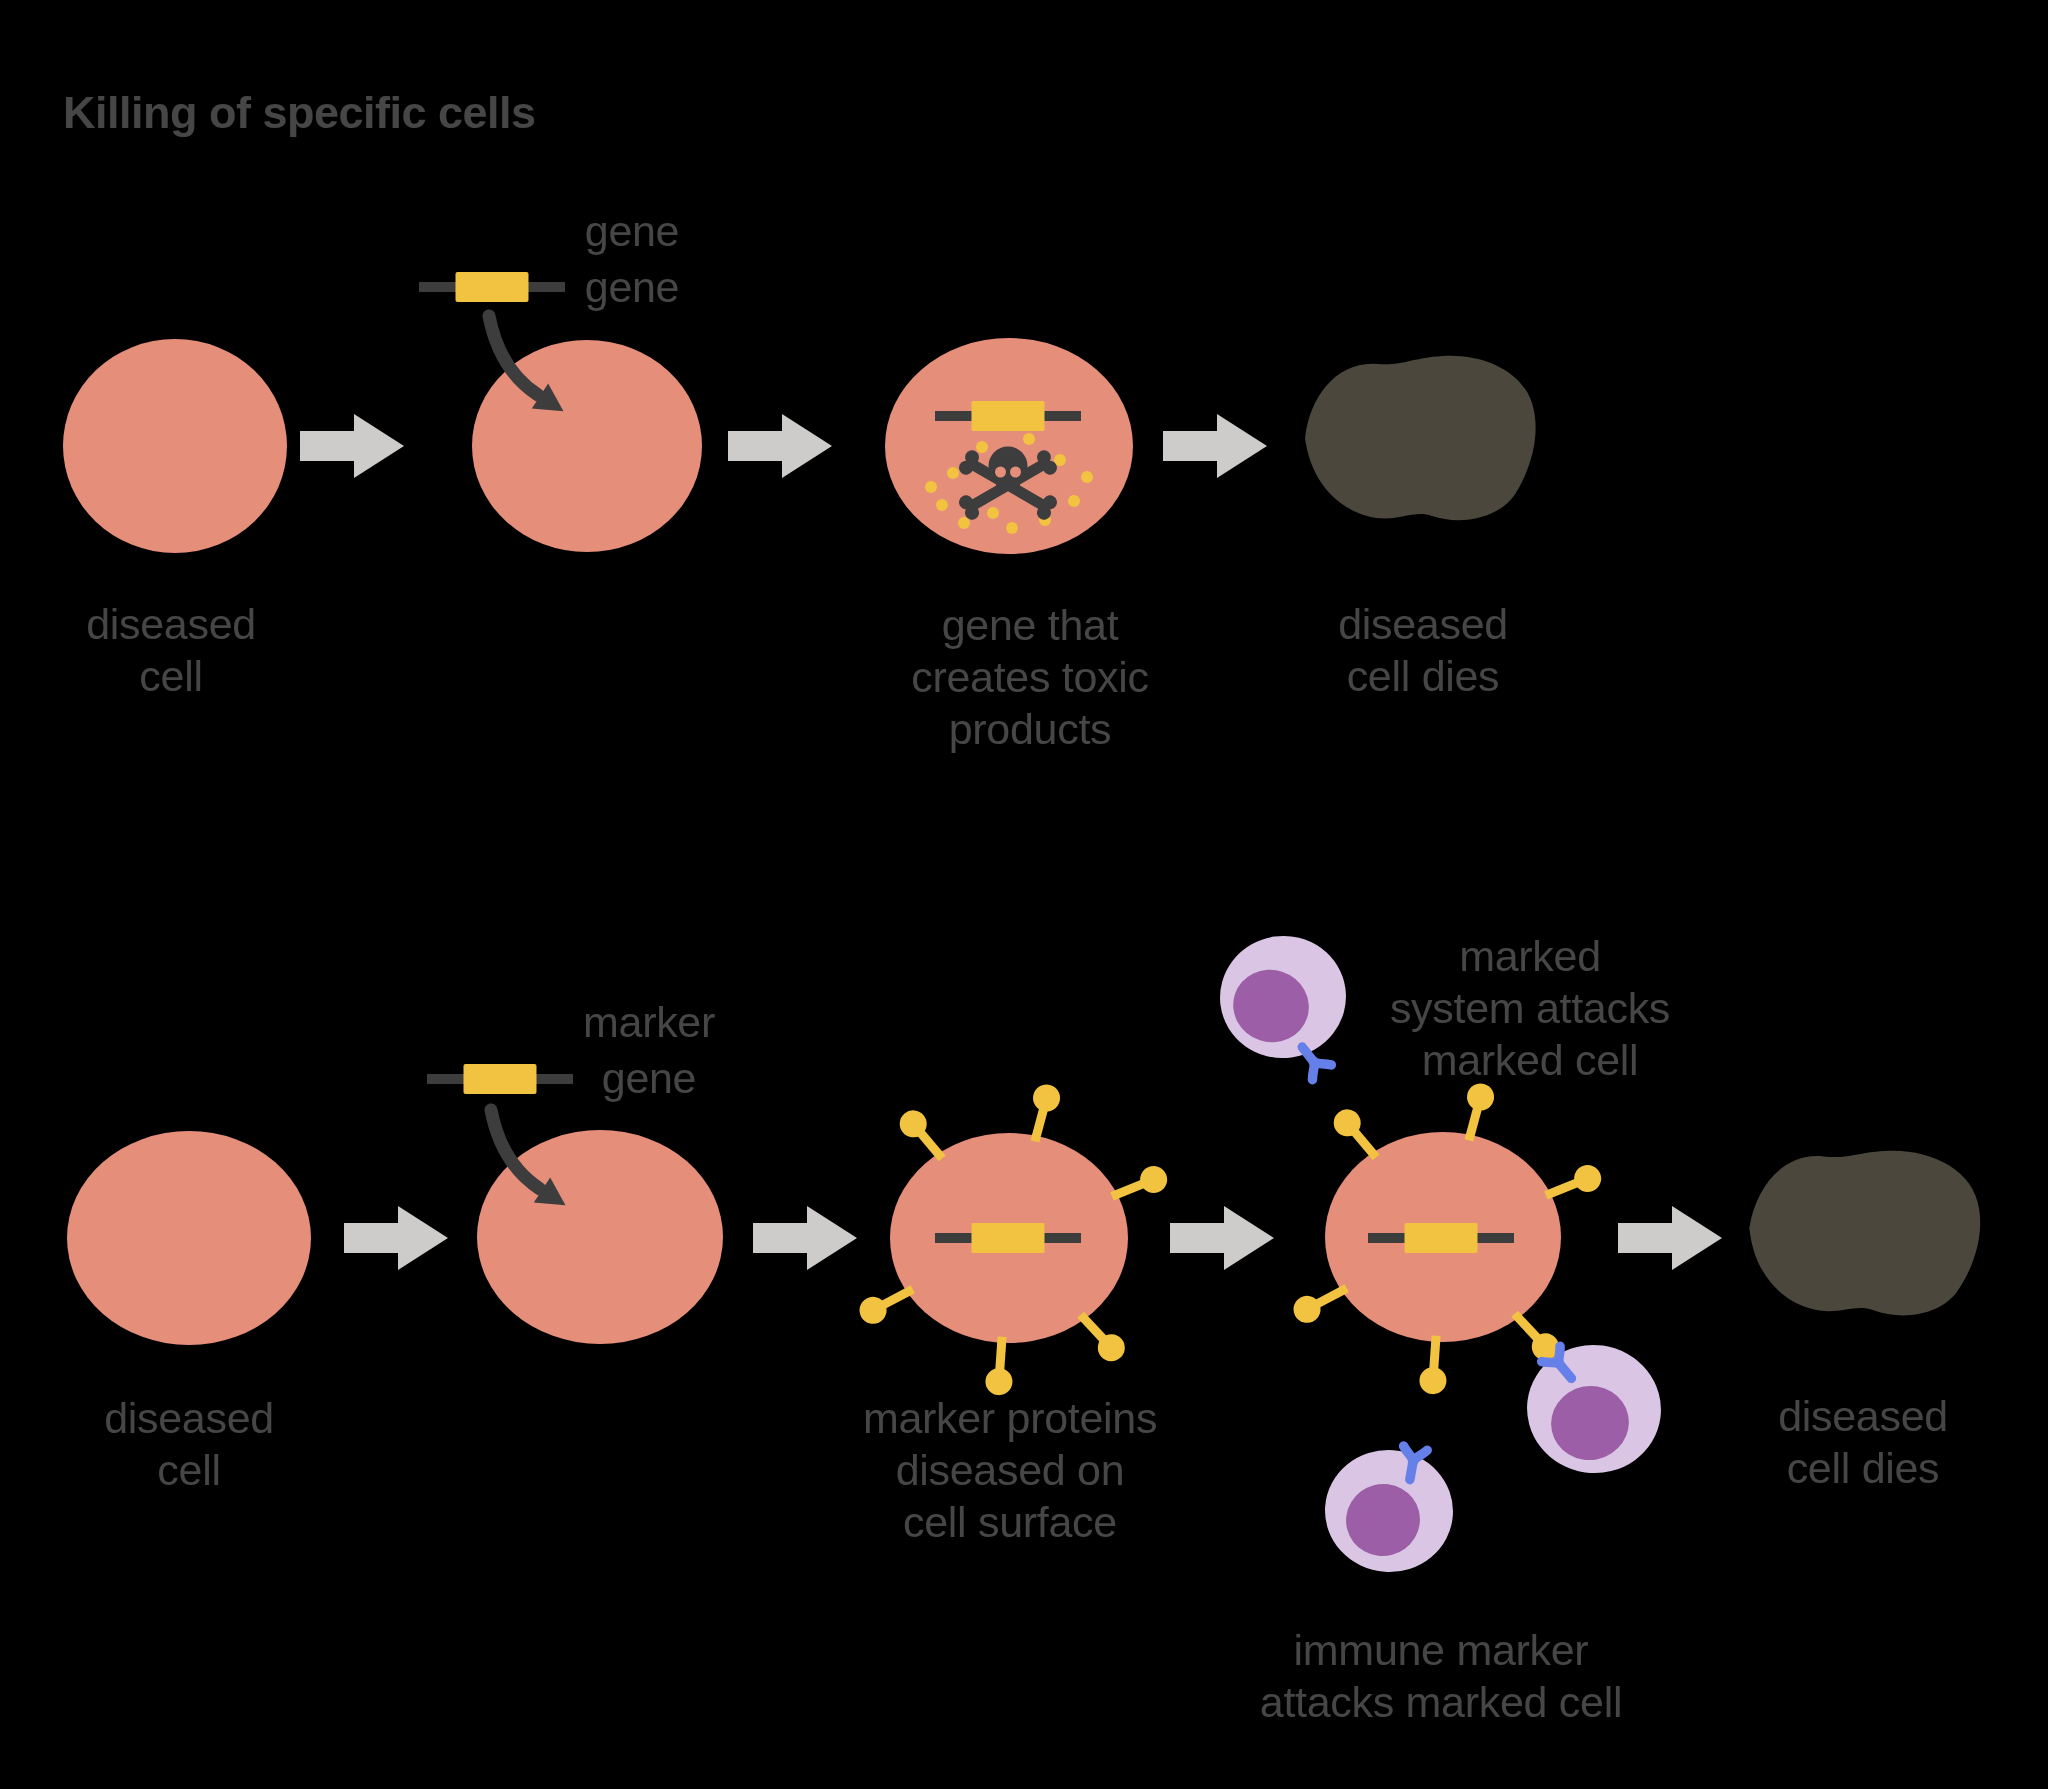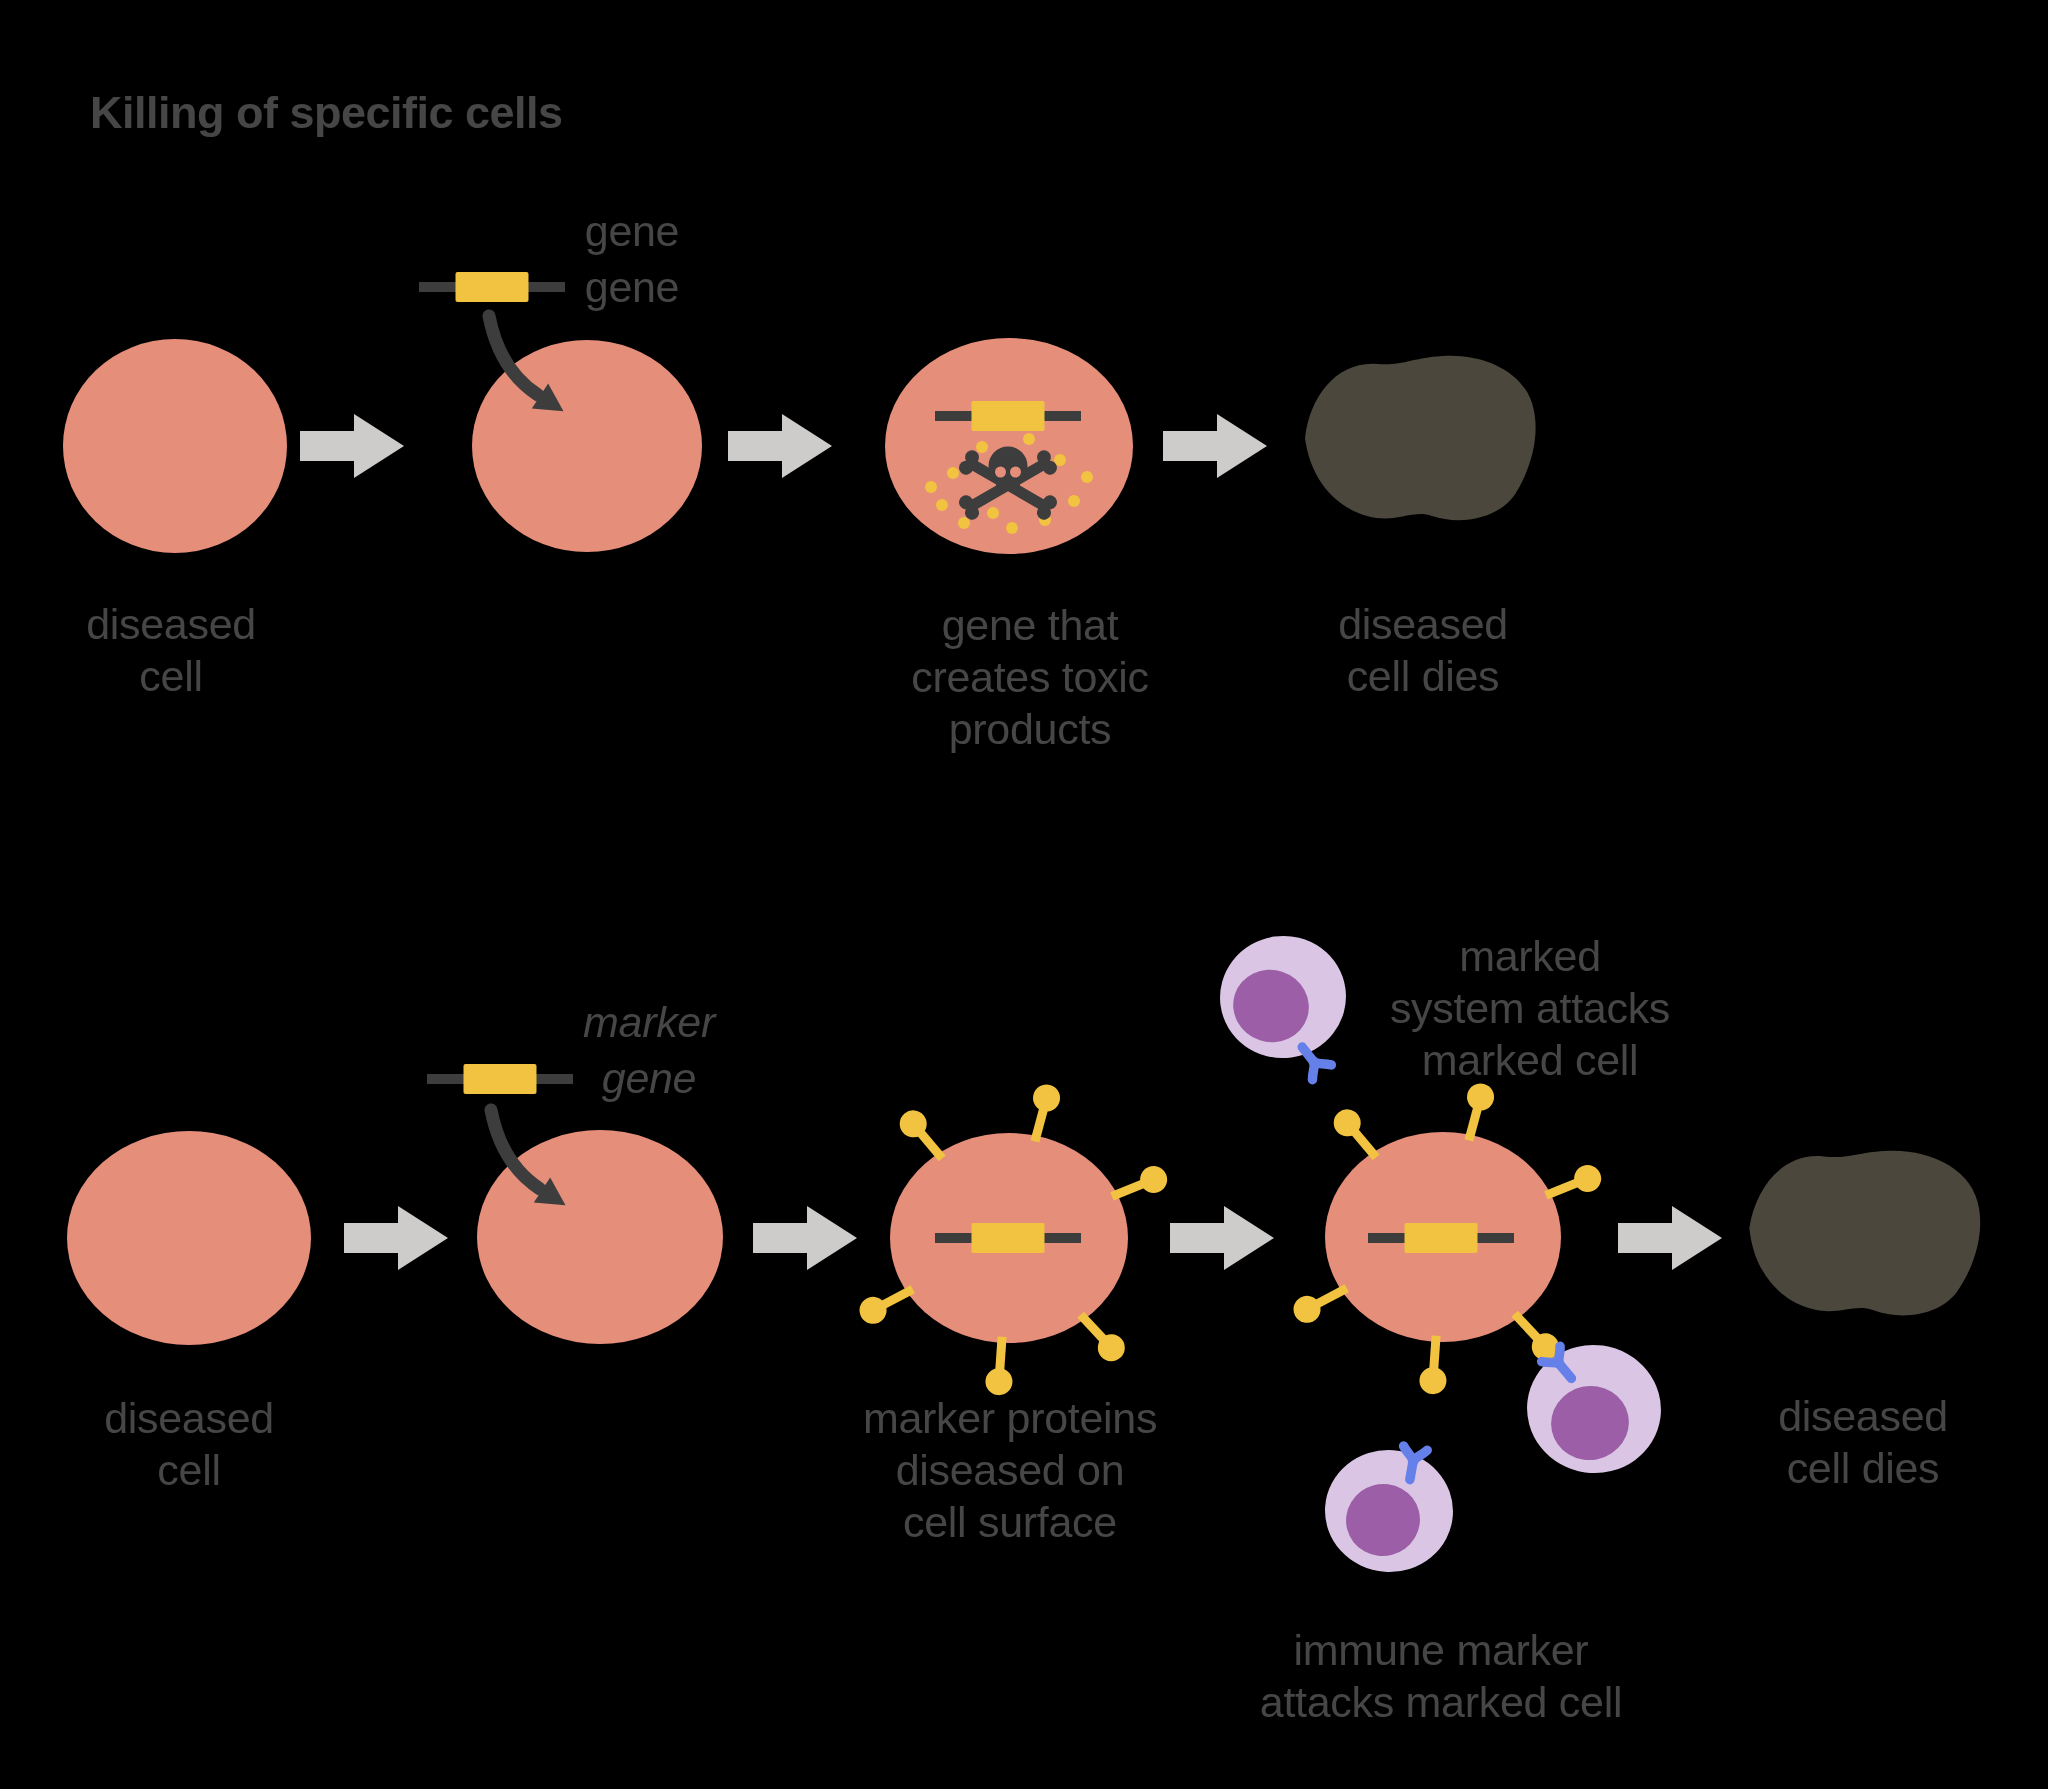--- a/index.html
+++ b/index.html
@@ -5,21 +5,21 @@
   html,body { margin:0; padding:0; background:#000; }
   .stage {
     position:relative; width:2048px; height:1789px;
     background:#000; overflow:hidden;
     font-family:"Liberation Sans", sans-serif;
   }
   .stage svg { position:absolute; left:0; top:0; }
   .title {
     position:absolute;
     font:bold 45px/1.1 "Liberation Sans", sans-serif;
-    color:#464646; letter-spacing:-0.5px; white-space:nowrap;margin-left:27px;
+    color:#464646; letter-spacing:-0.5px; white-space:nowrap;
   }
   .label {
     position:absolute; transform:translateX(-50%);
     text-align:center; white-space:nowrap;
     font:43px/52px "Liberation Sans", sans-serif;
     color:#464646; letter-spacing:-0.3px;
   }
   .label.lh56 { line-height:56px; }
 </style>
 </head>
@@ -189,21 +189,21 @@
     <div>gene that</div>
     <div>creates toxic</div>
     <div>products</div>
   </div>
 
   <div class="label" style="left:1423px; top:598px;">
     <div>diseased</div>
     <div>cell dies</div>
   </div>
 
-  <div class="label lh56" style="left:649px; top:994px;font-style:italic;">
+  <div class="label lh56" style="left:649px; top:994px;">
     <div>marker</div>
     <div>gene</div>
   </div>
 
   <div class="label" style="left:1530px; top:930px;">
     <div>marked</div>
     <div>system attacks</div>
     <div>marked cell</div>
   </div>
 

